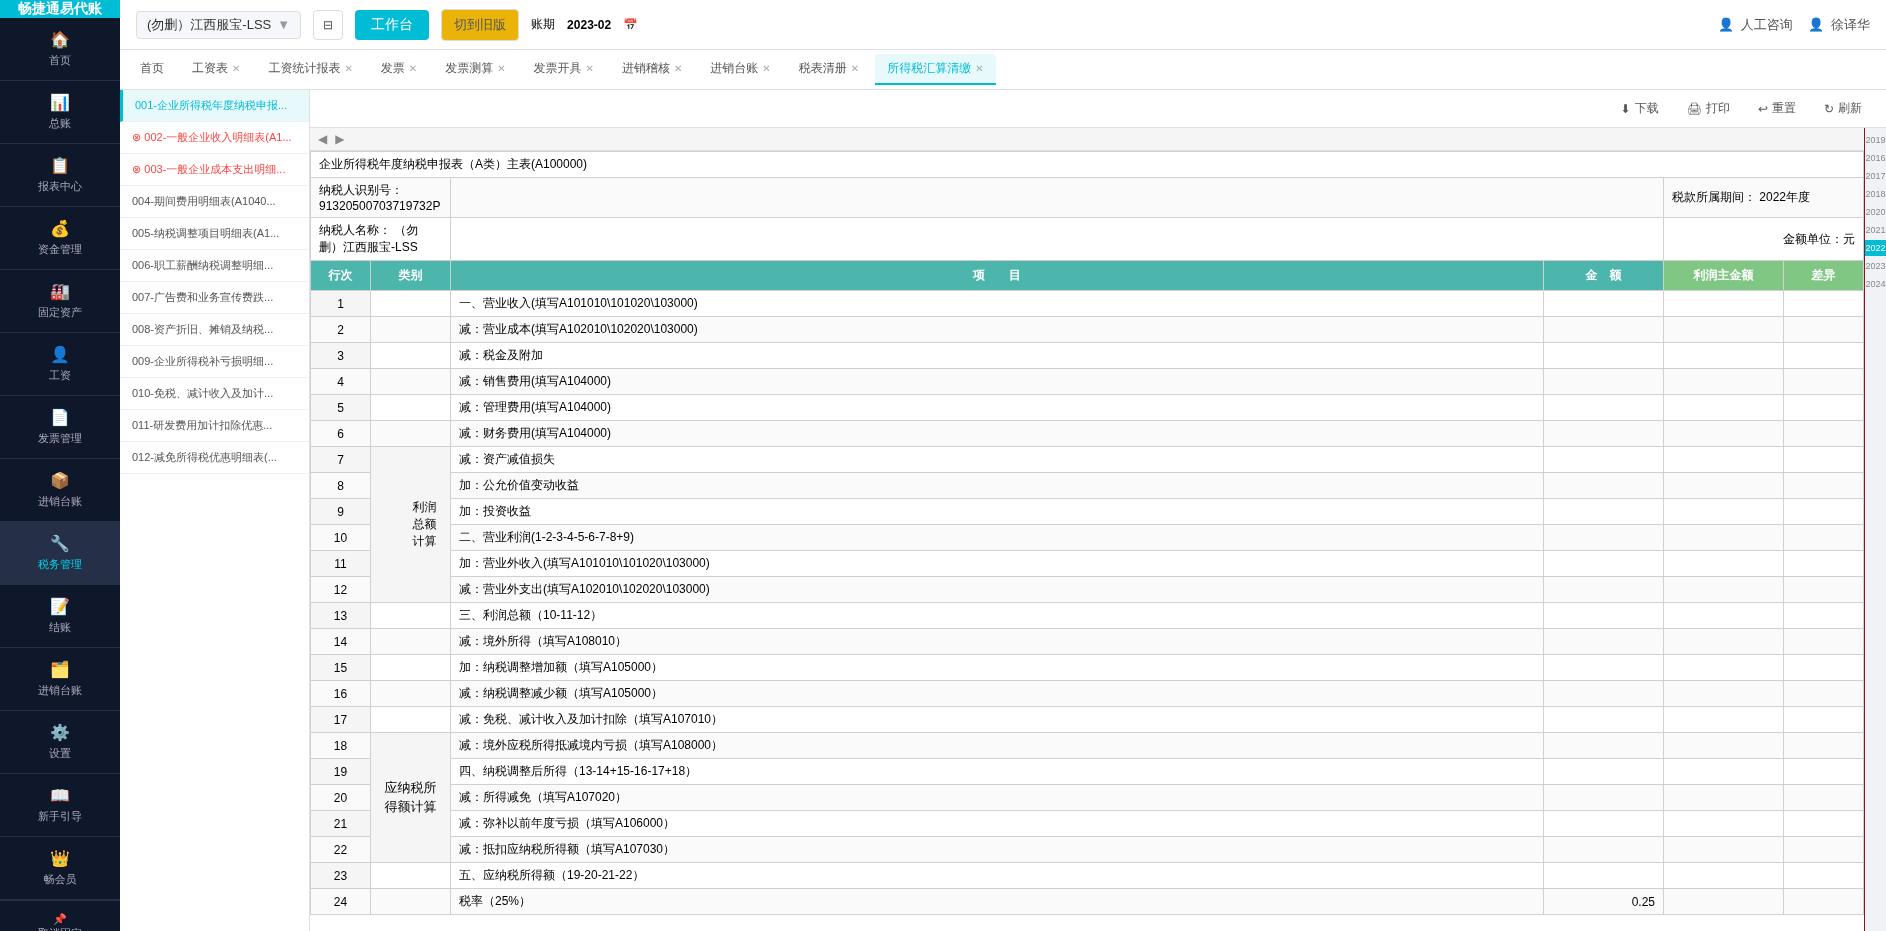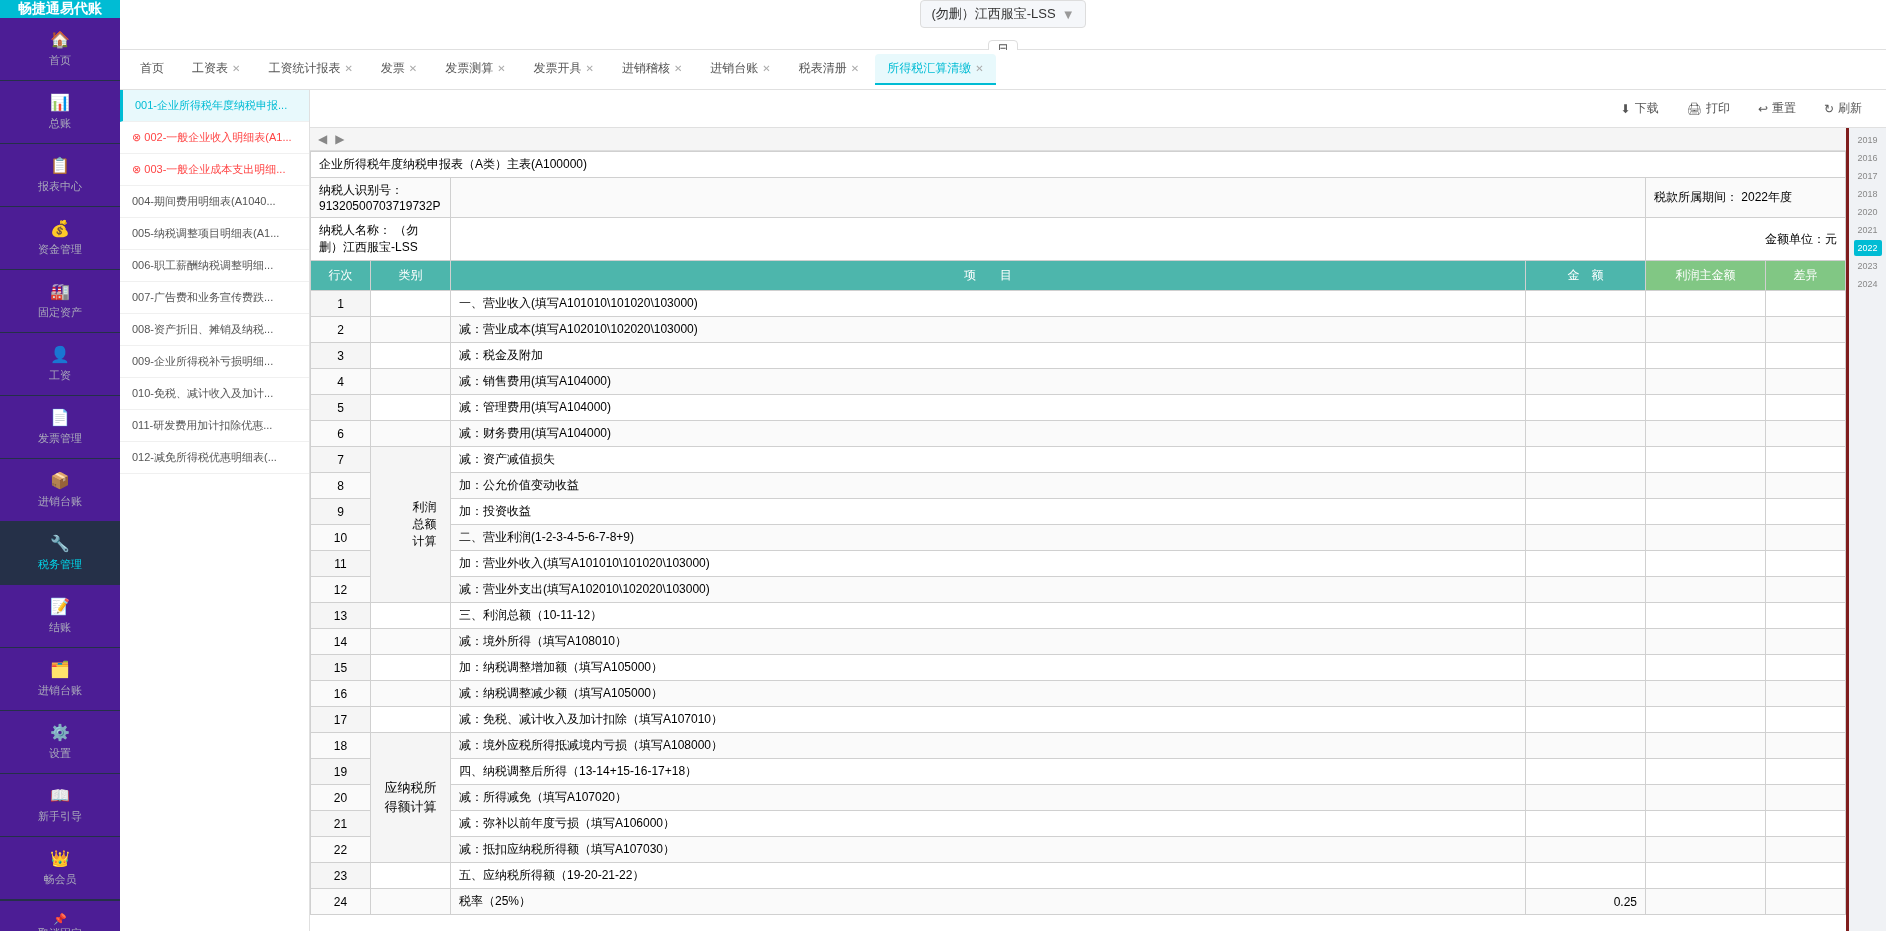--- a/index.html
+++ b/index.html
@@ -2,32 +2,32 @@
 <html><head>
   <meta charset="utf-8">
   <style>
     * { box-sizing: border-box; margin: 0; padding: 0; }
     body { font-family: 'Microsoft YaHei', Arial, sans-serif; font-size: 12px; background: #f0f2f5; overflow: hidden; }
 
     
     .app-container { display: flex; height: 931px; width: 1886px; }
 
     
-    .sidebar { width: 120px; background: #4c1d95; display: flex; flex-direction: column; flex-shrink: 0; }
+    .sidebar { width: 120px; background: #0f172a; display: flex; flex-direction: column; flex-shrink: 0; }
     .sidebar-logo { height: 50px; background: #00bcd4; display: flex; align-items: center; justify-content: center; color: white; font-size: 14px; font-weight: bold; padding: 0 8px; }
     .sidebar-item { display: flex; flex-direction: column; align-items: center; padding: 12px 4px; color: #aab; font-size: 11px; cursor: pointer; border-bottom: 1px solid #253048; }
     .sidebar-item.active { background: #253048; color: #00d4e8; }
     .sidebar-item .icon { font-size: 16px; margin-bottom: 4px; }
     .sidebar-bottom { margin-top: auto; padding: 12px 4px; color: #aab; font-size: 11px; display: flex; flex-direction: column; align-items: center; cursor: pointer; border-top: 1px solid #253048; }
 
     
     .main-content { flex: 1; display: flex; flex-direction: column; background: #f5f7fa; }
 
     
-    .top-bar { height: 50px; background: white; display: flex; align-items: center; padding: 0 16px; border-bottom: 1px solid #e0e0e0; gap: 12px; flex-direction: column; }
+    .top-bar { height: 50px; background: white; display: flex; align-items: center; padding: 0 16px; border-bottom: 1px solid #e0e0e0; gap: 12px; }
     .company-select { display: flex; align-items: center; gap: 6px; background: #f5f7fa; border: 1px solid #ddd; border-radius: 4px; padding: 4px 10px; cursor: pointer; font-size: 13px; color: #333; min-width: 160px; }
     .company-select .arrow { color: #999; }
     .icon-btn { width: 30px; height: 30px; border: 1px solid #ddd; border-radius: 4px; display: flex; align-items: center; justify-content: center; cursor: pointer; background: white; color: #555; }
     .work-btn { background: #00bcd4; color: white; border: none; border-radius: 4px; padding: 6px 16px; cursor: pointer; font-size: 14px; }
     .old-btn { background: #eab308; color: #555; border: 1px solid #ddd; border-radius: 4px; padding: 6px 12px; cursor: pointer; font-size: 13px; }
     .top-right { margin-left: auto; display: flex; align-items: center; gap: 16px; }
     .user-info { display: flex; align-items: center; gap: 6px; font-size: 13px; color: #555; }
 
     
     .tab-bar { height: 40px; background: white; display: flex; align-items: center; padding: 0 8px; border-bottom: 1px solid #e0e0e0; gap: 4px; overflow-x: auto; }
@@ -50,31 +50,31 @@
     .warning-bar { background: #fff9e6; border-bottom: 1px solid #ffe082; padding: 6px 16px; font-size: 11px; color: #e65100; line-height: 1.6; }
 
     
     .toolbar { display: flex; align-items: center; justify-content: flex-end; padding: 6px 16px; background: white; border-bottom: 1px solid #e0e0e0; gap: 12px; }
     .toolbar-btn { display: flex; align-items: center; gap: 4px; font-size: 12px; color: #555; cursor: pointer; padding: 4px 8px; }
 
     
     .table-area { flex: 1; overflow: auto; padding: 0; background: white; }
     .tax-table { width: 100%; border-collapse: collapse; font-size: 12px; }
     .tax-table th, .tax-table td { border: 1px solid #d0d0d0; padding: 4px 8px; }
-    .tax-table th { background: #4db6ac; color: white; text-align: center; font-weight: normal; }
+    .tax-table th { background: #4db6ac; color: white; text-align: center; font-weight: bold; }
     .tax-table .th-green { background: #81c784; color: white; }
     .tax-table .row-num { text-align: center; background: #f5f5f5; }
     .tax-table .category { text-align: center; }
     .tax-table .item-name { }
     .tax-table .amount { text-align: right; }
     .tax-table tr:nth-child(even) .row-num, .tax-table tr:nth-child(even) td { background: #fafafa; }
     .tax-table .header-row th { padding: 6px; }
 
     
-    .year-panel { width: 40px; background: #f0f2f5; border-left: 3px solid #7f1d1d; display: flex; flex-direction: column; align-items: center; padding: 4px 0; gap: 2px; overflow: hidden; }
+    .year-panel { width: 22px; background: #f0f2f5; border-left: 1px solid #7f1d1d; display: flex; flex-direction: column; align-items: center; padding: 4px 0; gap: 2px; overflow: hidden; }
     .year-label { font-size: 9px; color: #888; writing-mode: horizontal-tb; padding: 3px 0; cursor: pointer; width: 28px; text-align: center; }
     .year-label.active { background: #00bcd4; color: white; border-radius: 2px; }
 
     .nav-arrows { display: flex; gap: 4px; padding: 0 8px; }
   </style>
 </head>
 <body>
 
 <div class="app-container">
 

